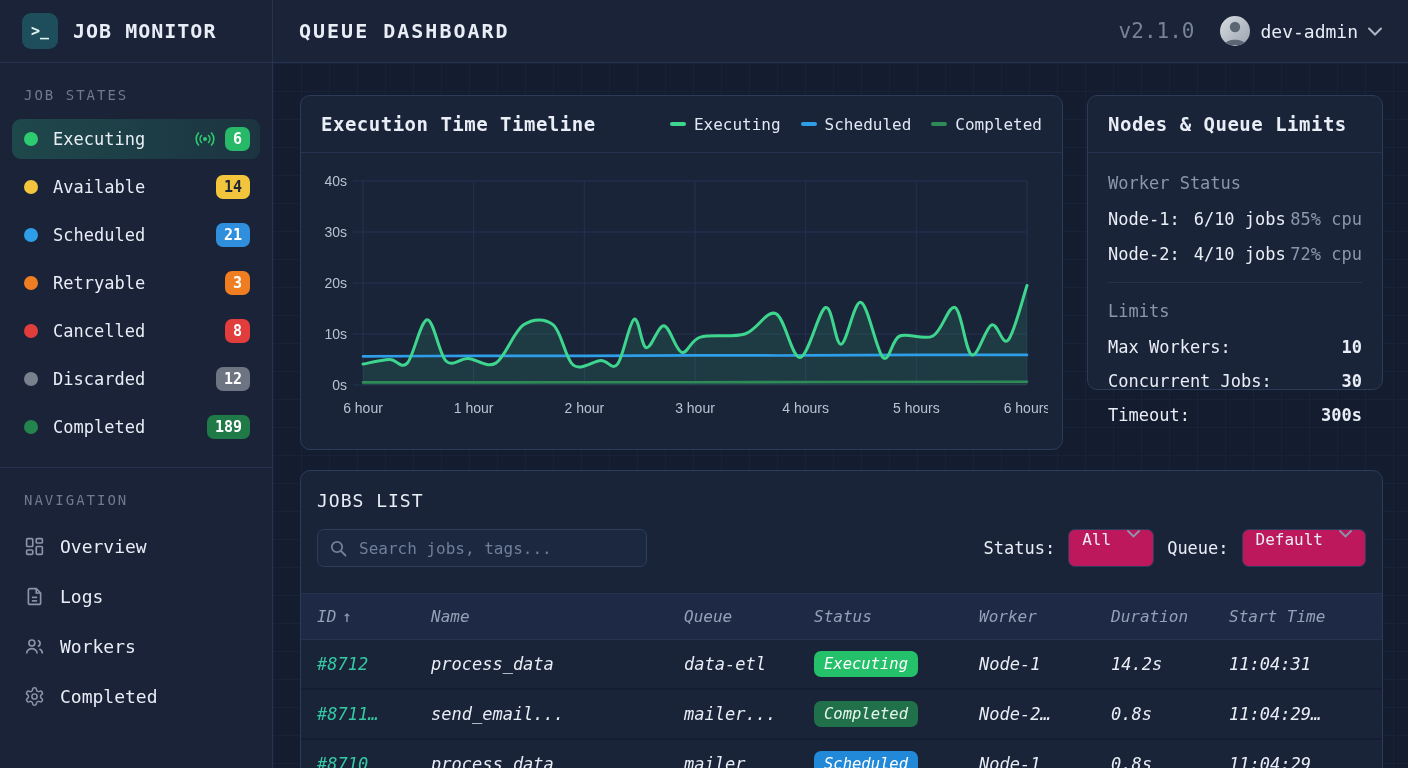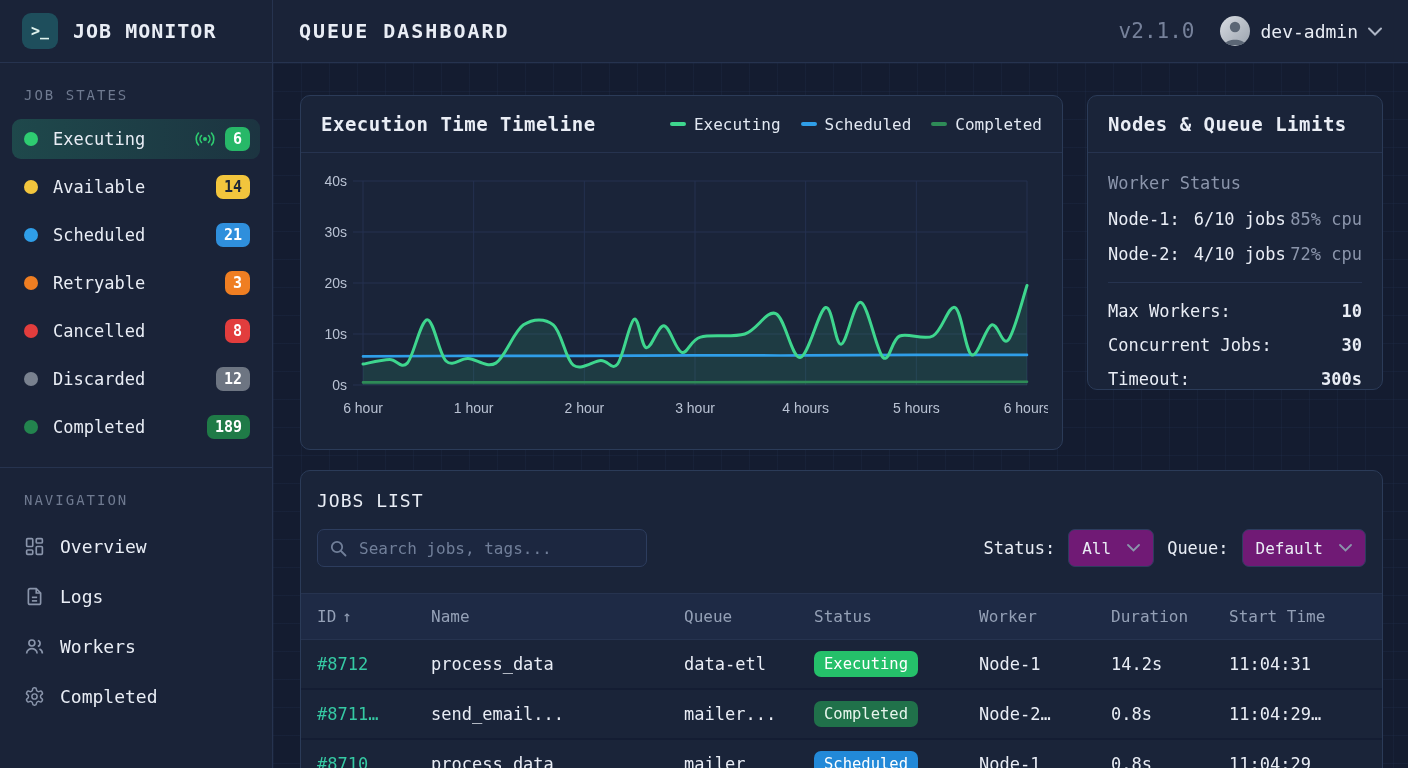--- a/index.html
+++ b/index.html
@@ -74,23 +74,23 @@
 
   
   .jobs-panel { margin-top:20px; width:1083px; height:400px; }
   .jobs-title { padding:18px 16px 0; font-size:18px; font-weight:400; letter-spacing:1px; line-height:24px; }
   .jobs-controls { display:flex; align-items:center; justify-content:space-between; padding:16px 16px 0; }
   .search-box { display:flex; align-items:center; gap:10px; width:330px; height:38px; background:#1c2740; border:1px solid #2d3d5e; border-radius:7px; padding:0 12px; }
   .search-box input { flex:1; background:transparent; border:none; outline:none; color:#e9edf5; font:inherit; font-size:16px; }
   .search-box input::placeholder { color:#717f99; }
   .filters { display:flex; align-items:center; gap:13px; }
   .filter-label { font-size:17px; }
-  .select { display:flex; align-items:center; gap:16px; height:38px; background:#701a75; border:1px solid #2d3d5e; border-radius:7px; padding:0 13px; font-size:16px; cursor:pointer; }
+  .select { display:flex; gap:16px; height:38px; background:#be185d; border:1px solid #2d3d5e; border-radius:7px; padding:0 13px; font-size:16px; cursor:pointer; }
   .table { margin-top:26px; }
-  .thead, .trow { display:grid; grid-template-columns:114px 253px 130px 165px 132px 118px 1fr; align-items:center; padding:0 16px; }
+  .thead, .trow { display:grid; grid-template-columns:114px 253px 130px 165px 132px 118px 1fr; align-items:center; padding:0 16px;font-style:italic; }
   .thead { height:47px; background:#1e2a45; border-top:1px solid #26334f; border-bottom:1px solid #26334f; color:#94a0b6; font-size:16px; }
   .trow { height:50px; border-bottom:2px solid #141d33; font-size:17px; cursor:pointer; }
   .cell-id { color:#35c9a3; }
   .status-badge { display:inline-block; padding:4px 10px; border-radius:7px; font-size:15.5px; }
   .sort-arrow { margin-left:6px; }
 </style>
 </head>
 <body>
 
 <div class="app">
@@ -281,20 +281,21 @@
             <span>Node-1:</span>
             <span class="node-jobs">6/10 jobs</span>
             <span class="node-cpu">85% cpu</span>
           </div>
           <div class="node-row">
             <span>Node-2:</span>
             <span class="node-jobs">4/10 jobs</span>
             <span class="node-cpu">72% cpu</span>
           </div>
           <hr class="nodes-divider">
+          <div class="muted-label">Limits</div>
           <div class="limit-row">
             <span>Max Workers:</span>
             <span class="limit-value">10</span>
           </div>
           <div class="limit-row">
             <span>Concurrent Jobs:</span>
             <span class="limit-value">30</span>
           </div>
           <div class="limit-row">
             <span>Timeout:</span>

